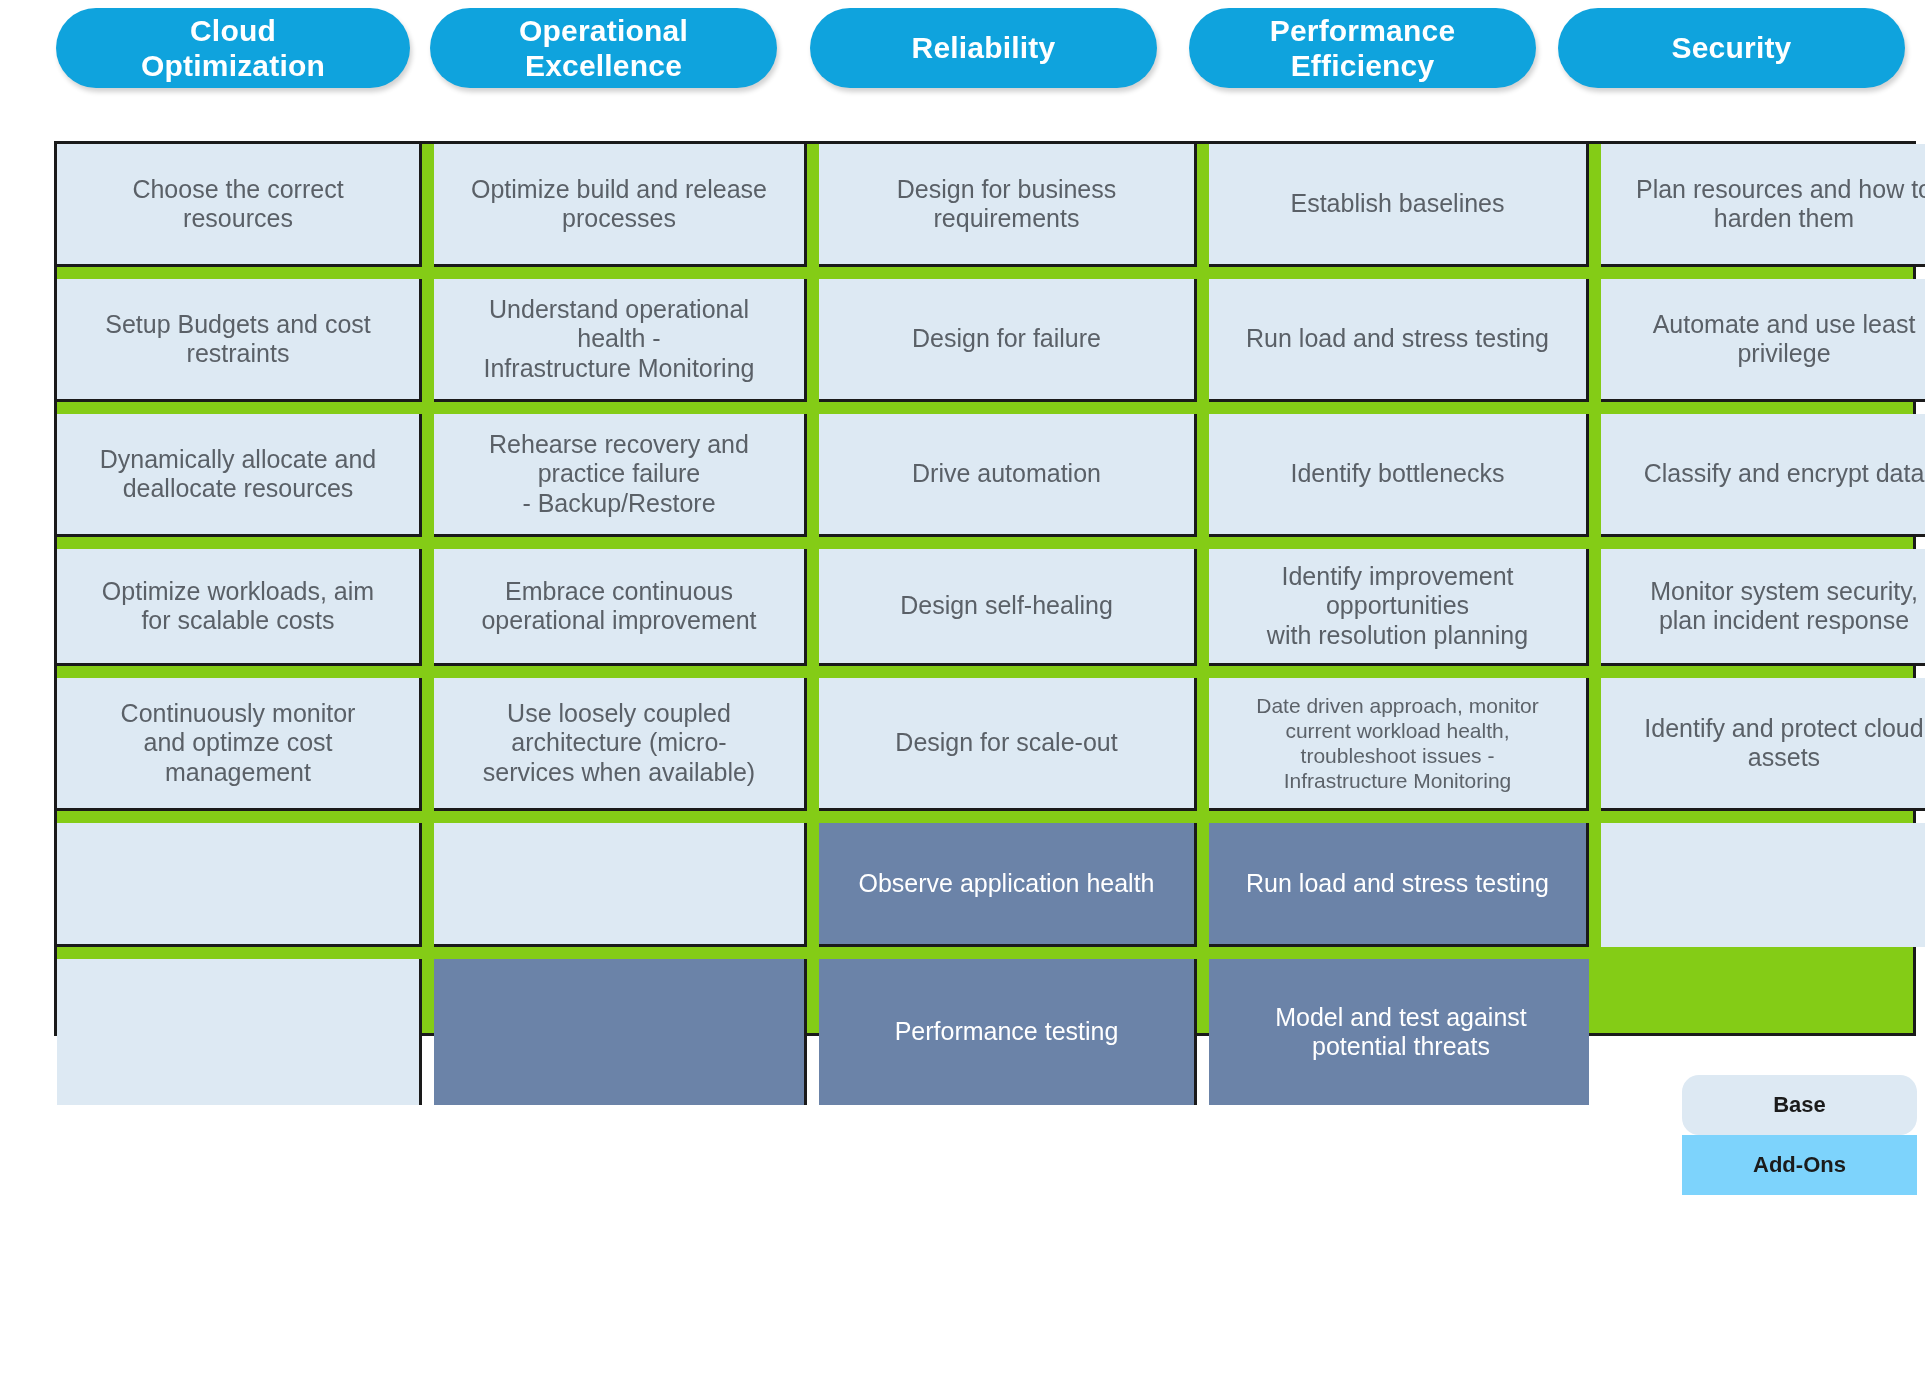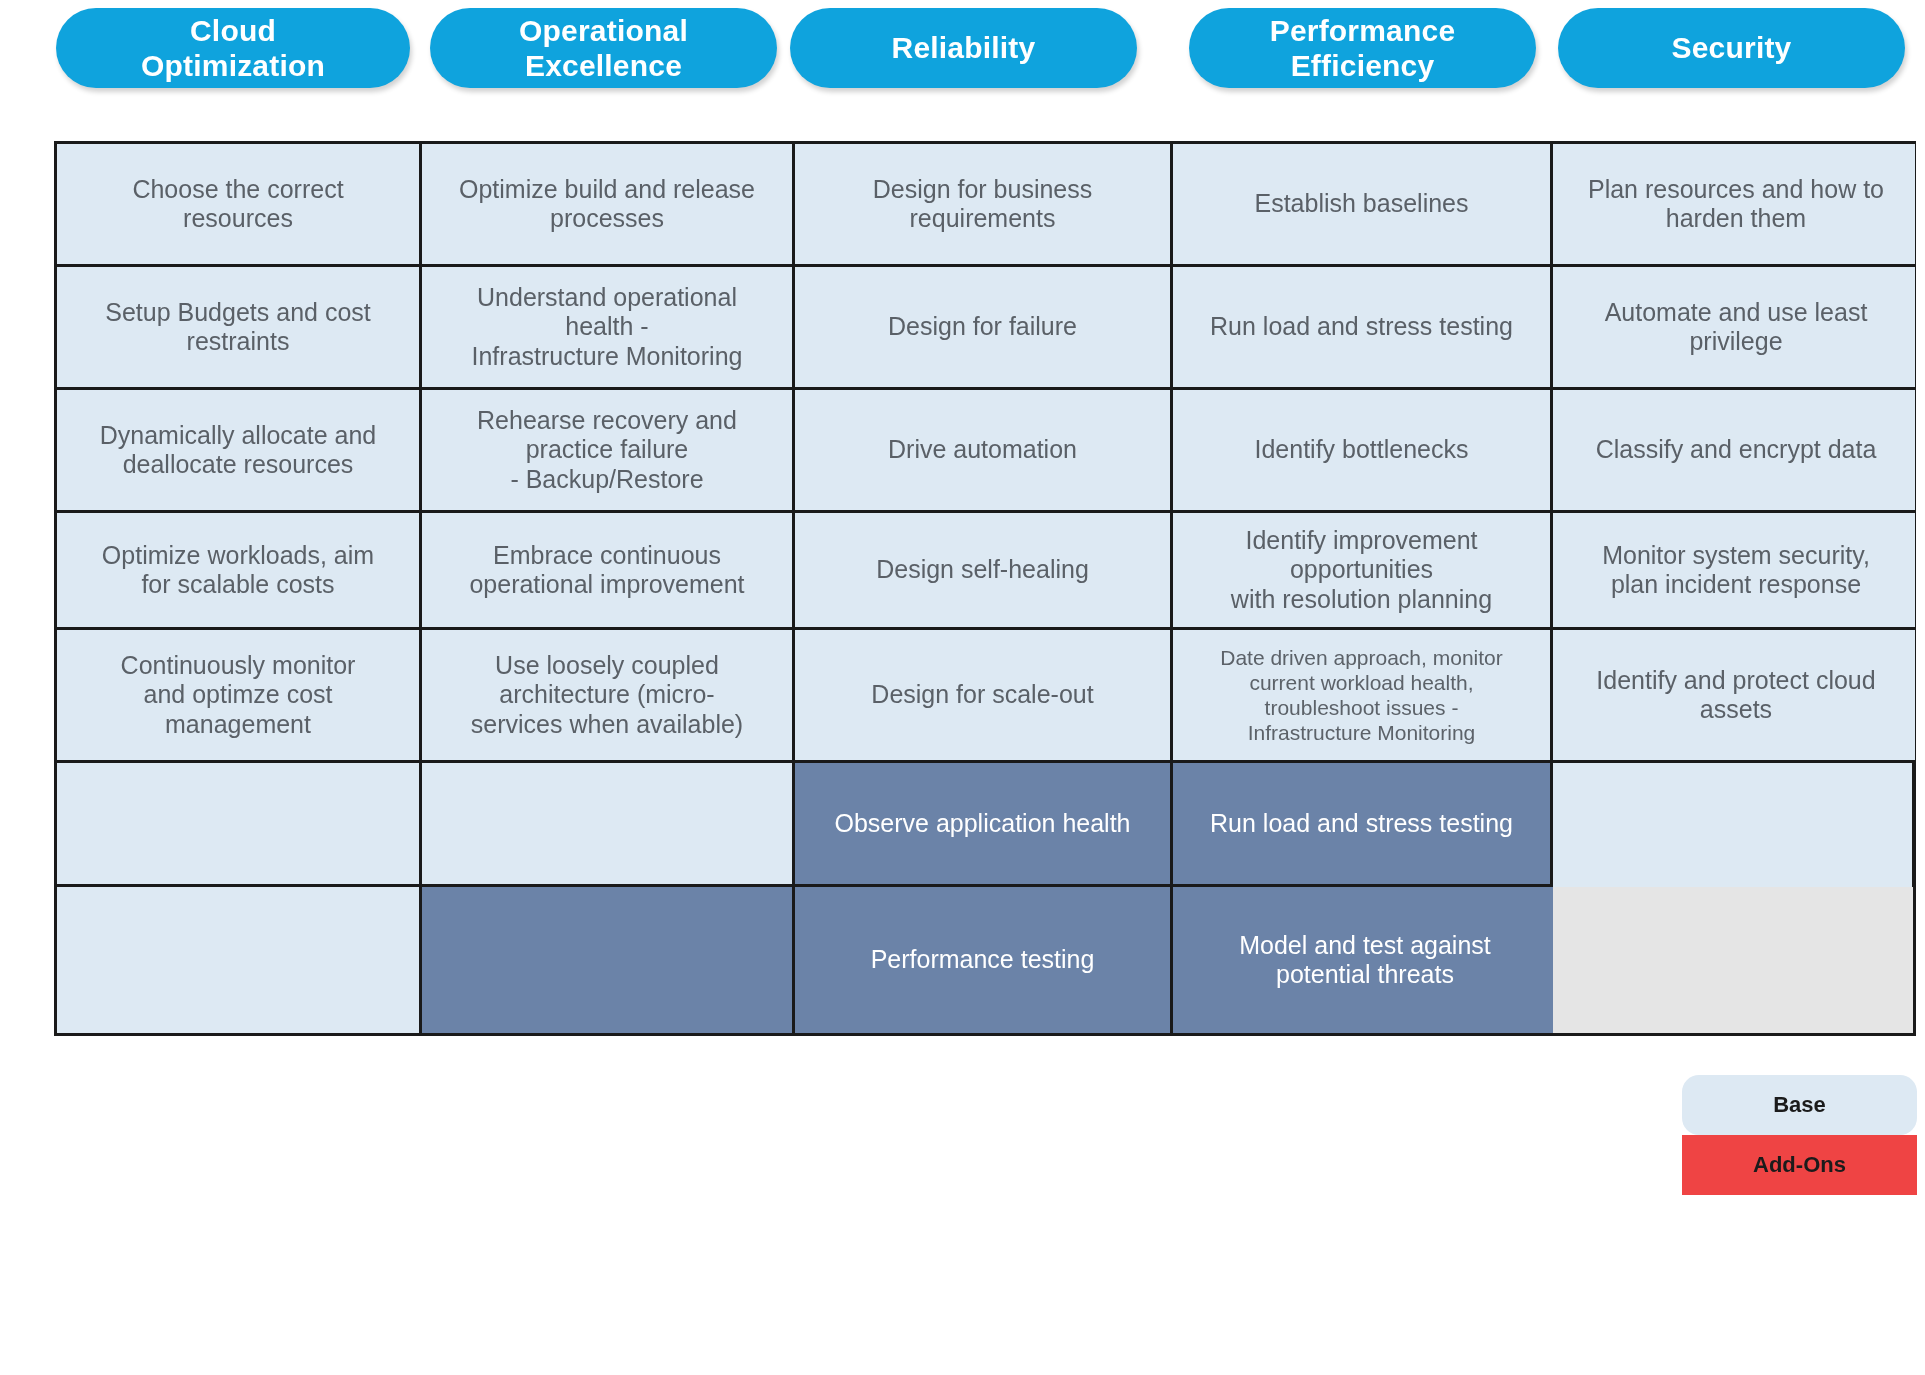--- a/index.html
+++ b/index.html
@@ -38,38 +38,38 @@
     font-size: 30px;
     line-height: 1.18;
     letter-spacing: .2px;
     box-shadow: 2px 4px 5px rgba(0,0,0,0.18);
     box-sizing: border-box;
     padding: 0 10px;
     white-space: pre-line;
   }
   .pill.p0 { left: 56px;   width: 354px; }
   .pill.p1 { left: 430px;  width: 347px; }
-  .pill.p2 { left: 790px;  width: 347px; }
+  .pill.p2 { left: 810px;  width: 347px; }
   .pill.p3 { left: 1189px; width: 347px; }
   .pill.p4 { left: 1558px; width: 347px; }
 
   
   #matrix {
     position: absolute;
     left: 54px;
     top: 141px;
     width: 1862px;
     height: 895px;
     border: 3px solid #1a1a1a;
     box-sizing: border-box;
     display: grid;
     grid-template-columns: 365px 373px 378px 380px 362px;
     grid-template-rows: 123px 123px 123px 117px 133px 124px 146px;
-    background: #e5e5e5;
-    gap: 0;
+    background: #84cc16;
+    gap: 12px;
   }
   .cell {
     background: #dde9f3;
     display: flex;
     align-items: center;
     justify-content: center;
     text-align: center;
     color: #5a6067;
     font-size: 25px;
     line-height: 1.17;
@@ -105,21 +105,21 @@
     height: 60px;
     display: flex;
     align-items: center;
     justify-content: center;
     font-size: 22px;
     font-weight: bold;
     color: #1b1b1b;
     box-sizing: border-box;
   }
   .legend-swatch.base  { background: #dde9f3; border-radius: 17px; }
-  .legend-swatch.addon { background: #ef4444; }
+  .legend-swatch.addon { background: #7dd3fc; }
 </style>
 </head>
 <body>
 
 <div id="header-row">
   <div class="pill p0">Cloud
 Optimization</div>
   <div class="pill p1">Operational
 Excellence</div>
   <div class="pill p2">Reliability</div>

